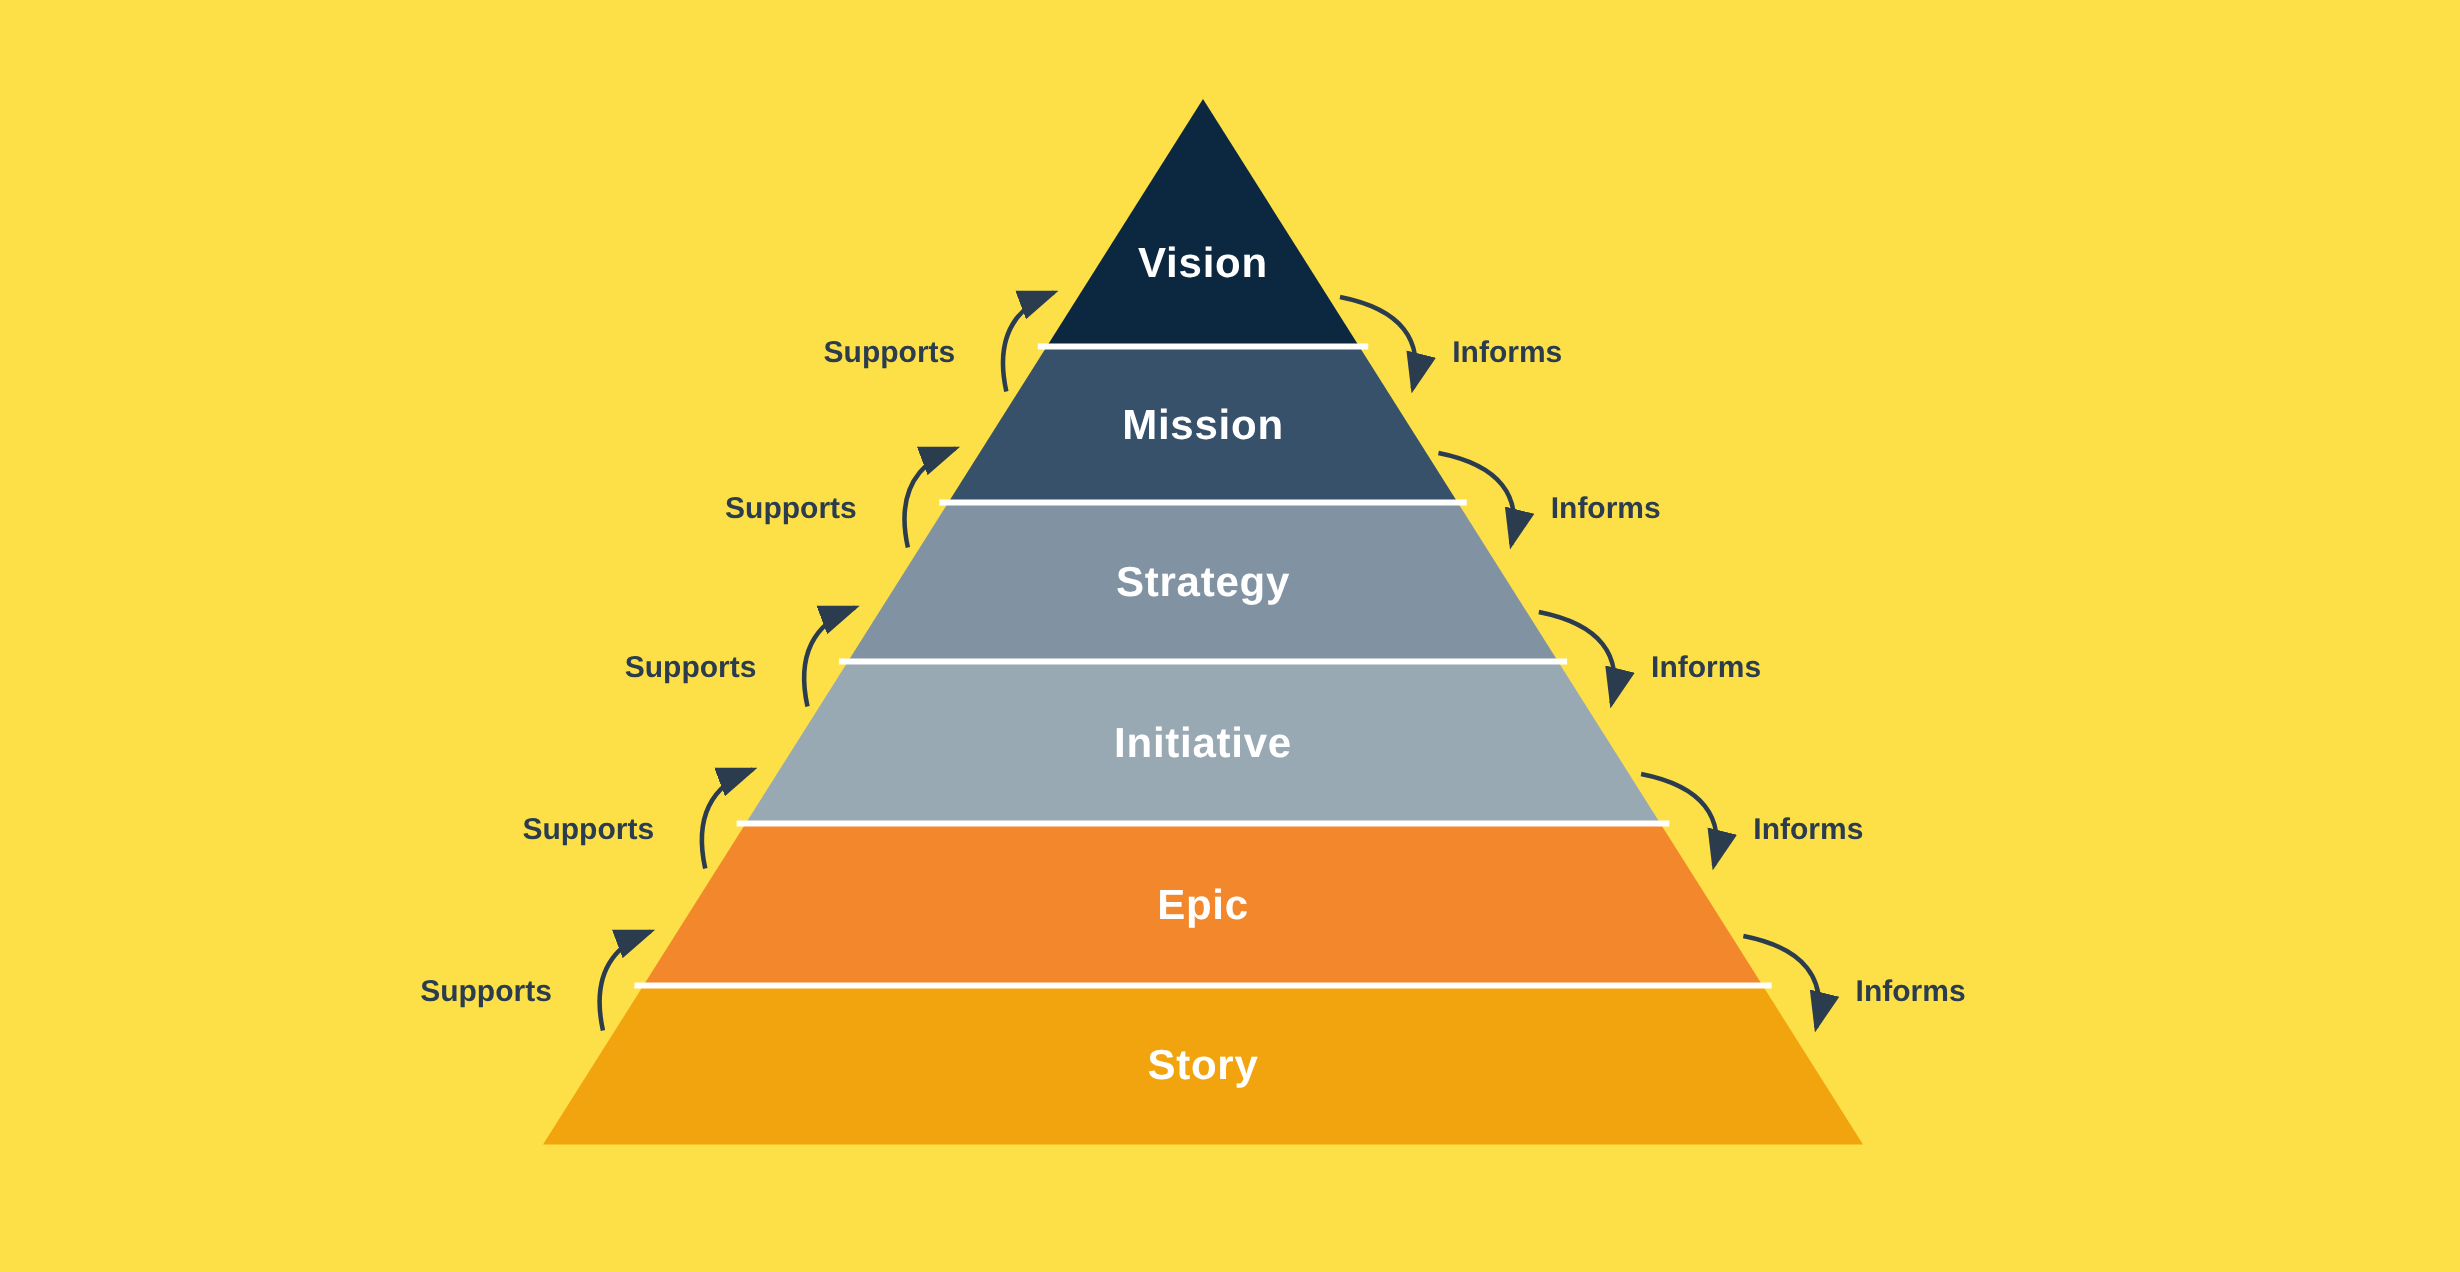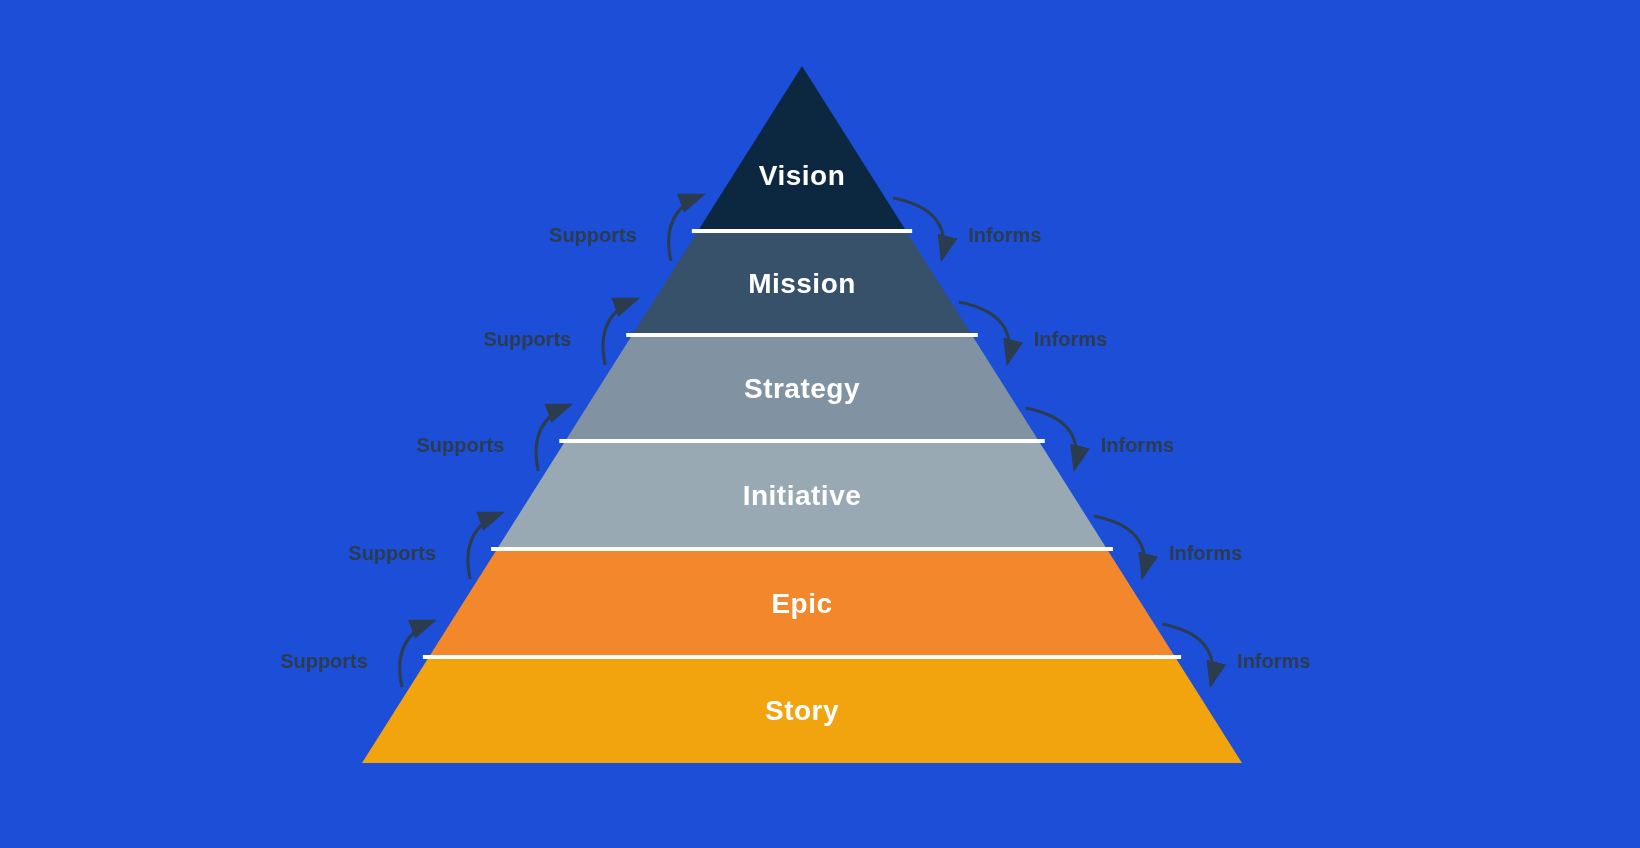--- a/index.html
+++ b/index.html
@@ -5,21 +5,21 @@
   html, body {
     margin: 0;
     padding: 0;
     background: #ffffff;
     font-family: "Liberation Sans", sans-serif;
   }
   .canvas {
     position: relative;
     width: 1640px;
     height: 848px;
-    background: #1d4ed8;
+    background: #fde047;
     overflow: hidden;
   }
   svg { display: block; }
   text { user-select: none; }
   .level-label {
     font-family: "Liberation Sans", sans-serif;
     font-weight: 700;
     font-size: 28px;
     letter-spacing: 0.5px;
   }

